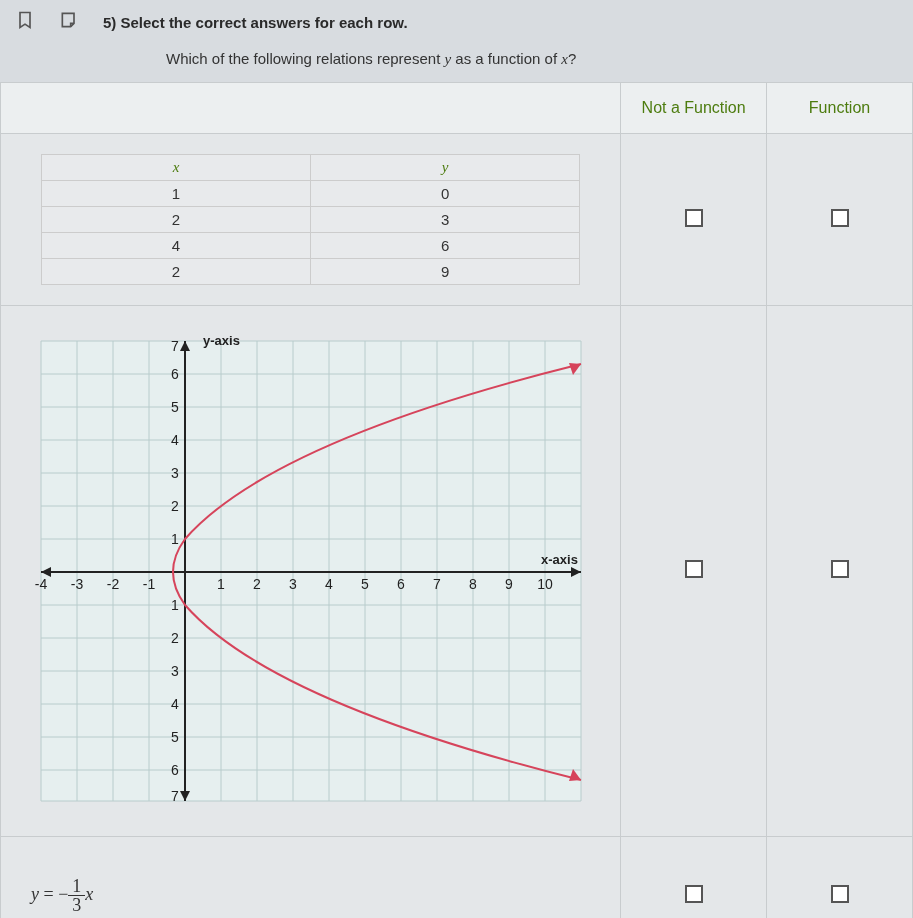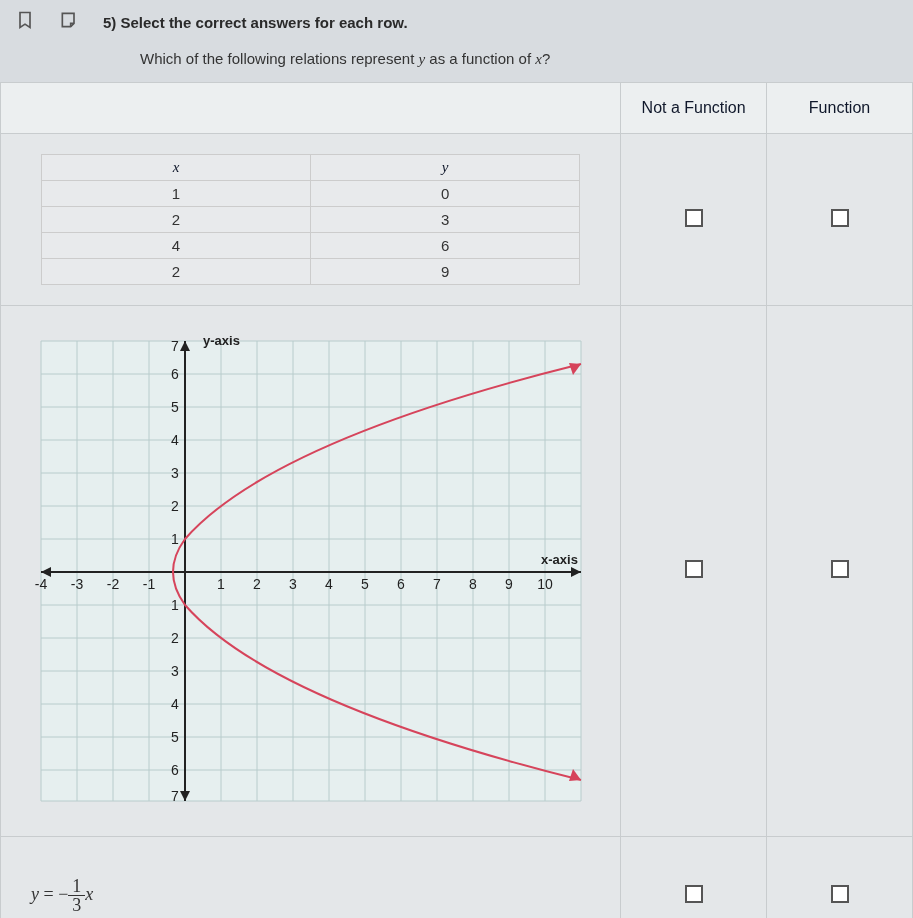--- a/index.html
+++ b/index.html
@@ -19,38 +19,39 @@
     .question-header .icon-btn svg { width: 20px; height: 20px; }
     .question-title {
       font-weight: bold;
       font-size: 15px;
       color: #2a2a2a;
     }
     .question-subtitle {
       padding: 6px 15px 14px 140px;
       font-size: 15px;
       color: #333;
+      margin-left: 26px;
     }
     .math-var { font-style: italic; font-family: 'Times New Roman', serif; }
     .answer-table {
       width: 100%;
       border-collapse: collapse;
       table-layout: fixed;
     }
     .answer-table td {
       border: 1px solid #c8ccce;
       padding: 10px;
       vertical-align: middle;
       background: #e4e7e9;
     }
     .answer-table tr:first-child td {
       background: #eceff0;
       font-weight: 500;
       text-align: center;
-      color: #0f172a;
+      color: #4d7c0f;
       padding: 16px 10px;
     }
     .col-content { width: 68%; }
     .col-opt { width: 16%; text-align: center; }
     .checkbox {
       display: inline-block;
       width: 18px;
       height: 18px;
       border: 2px solid #555;
       background: #fff;

